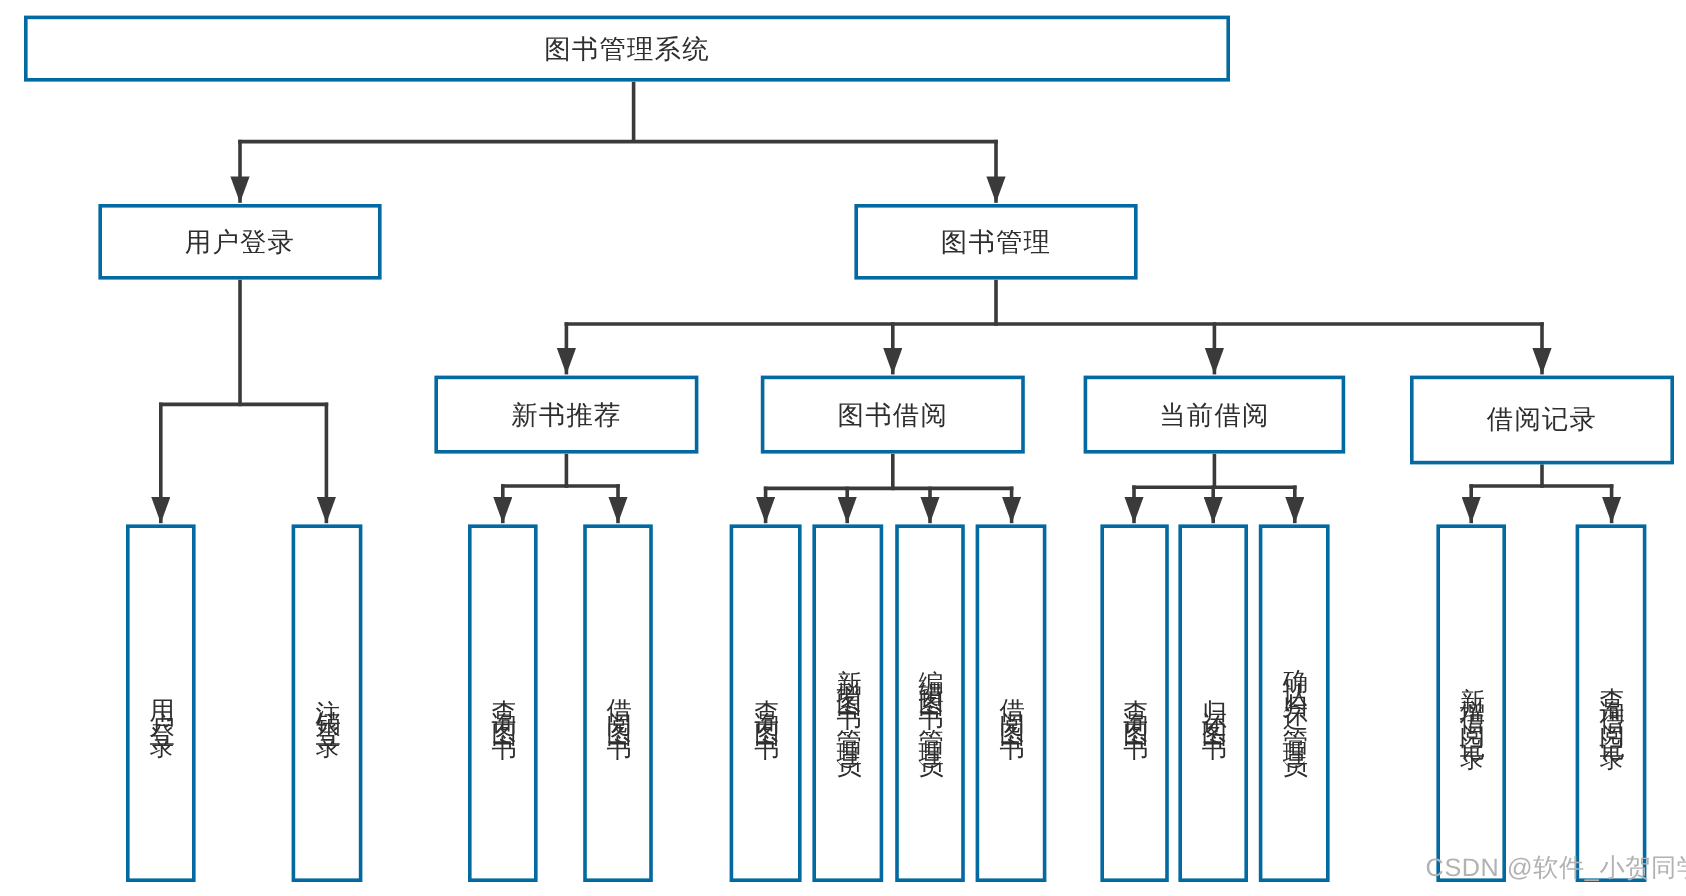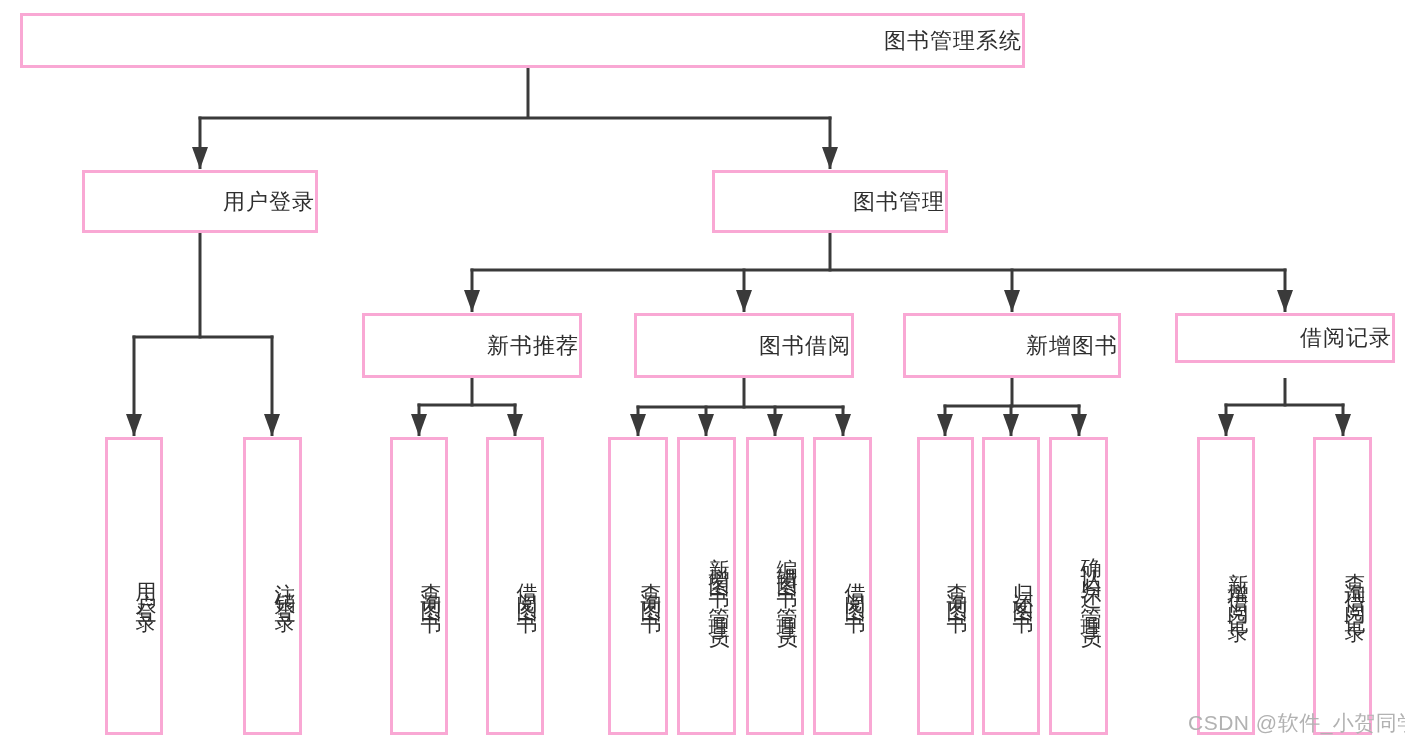--- a/index.html
+++ b/index.html
@@ -18,24 +18,24 @@
   svg.connectors {
     position: absolute;
     left: 0;
     top: 0;
     z-index: 1;
   }
   .node {
     position: absolute;
     box-sizing: border-box;
     background: #ffffff;
-    border: 3px solid #f9a8d4;
+    border: 3px solid #0369a1;
     display: flex;
     align-items: center;
-    justify-content: flex-end;
+    justify-content: center;
     color: #2e2e2e;
     z-index: 2;
   }
   .hbox {
     font-size: 22px;
     letter-spacing: 1px;
     white-space: nowrap;
   }
   .vbox {
     top: 437px;
@@ -125,23 +125,23 @@
     <span>新书推荐</span>
   </div>
 
   <div class="node hbox" style="left:712px; top:170px; width:236px; height:63px;">
     <span>图书管理</span>
   </div>
   <div class="node hbox" style="left:634px; top:313px; width:220px; height:65px;">
     <span>图书借阅</span>
   </div>
   <div class="node hbox" style="left:903px; top:313px; width:218px; height:65px;">
-    <span>新增图书</span>
+    <span>当前借阅</span>
   </div>
-  <div class="node hbox" style="left:1175px; top:313px; width:220px; height:50px;">
+  <div class="node hbox" style="left:1175px; top:313px; width:220px; height:74px;">
     <span>借阅记录</span>
   </div>
 
   <div class="node vbox" style="left:105px; width:58px;">
     <span class="vtext">用户登录</span>
   </div>
   <div class="node vbox" style="left:243px; width:59px;">
     <span class="vtext">注销登录</span>
   </div>
 

